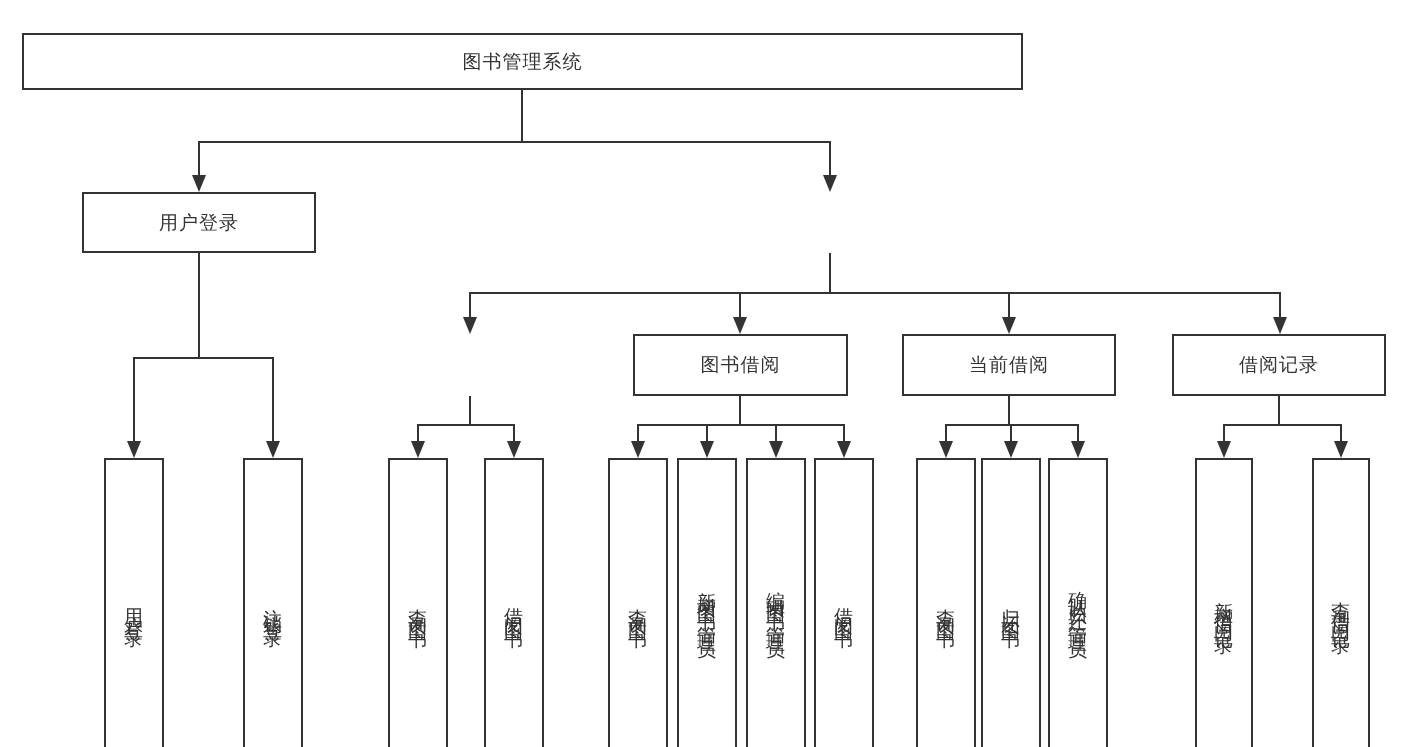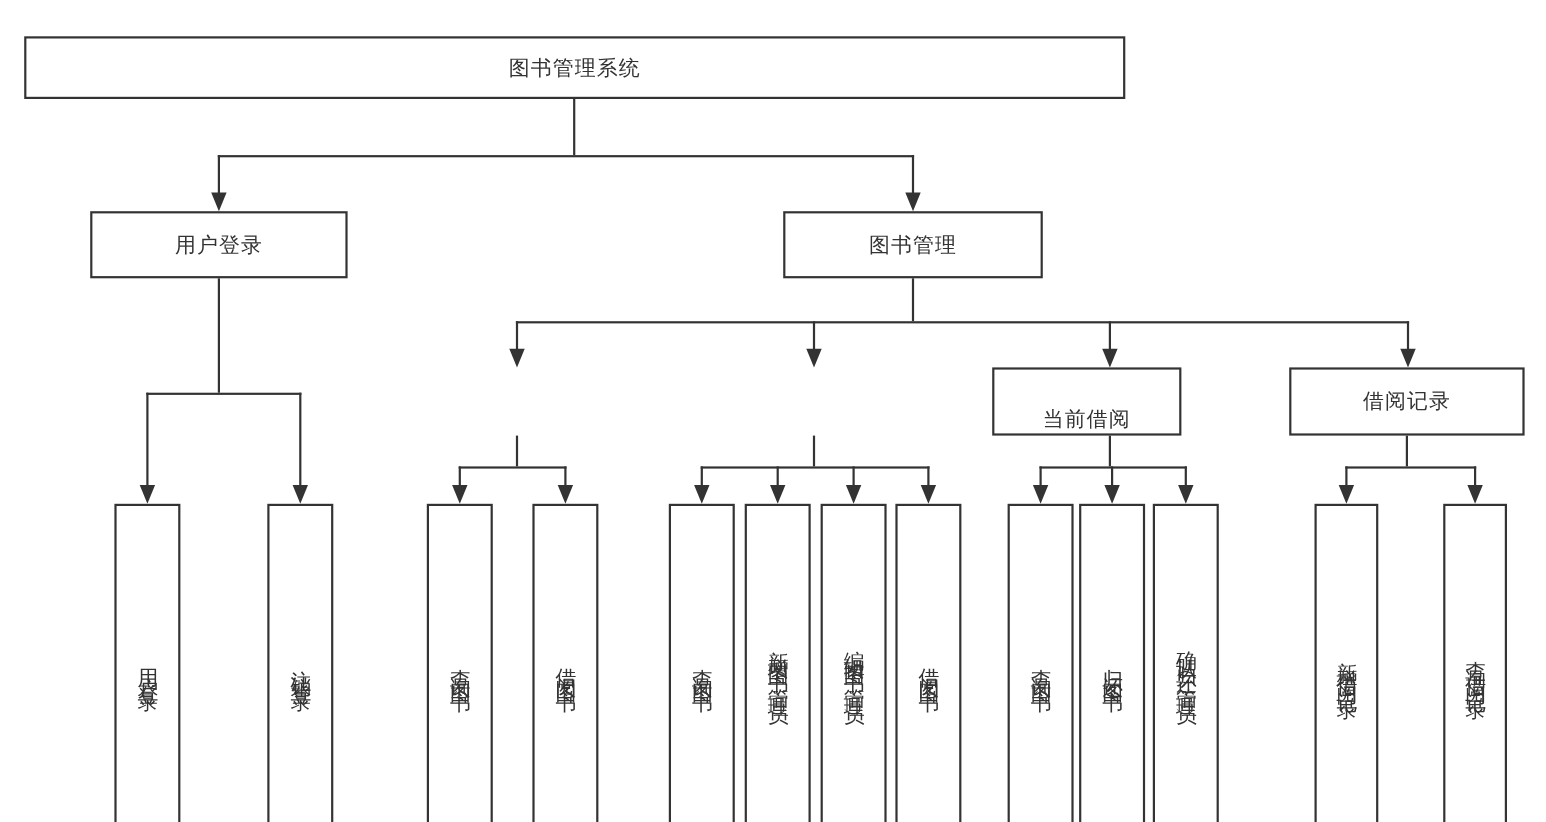--- a/index.html
+++ b/index.html
@@ -41,43 +41,43 @@
   <div class="vline" style="left:521px; top:69px; width:2px; height:51px;"></div>
   <div class="hline" style="left:198px; top:120px; width:633px; height:2px;"></div>
   <div class="vline" style="left:198px; top:120px; width:2px; height:36px;"></div>
   <div class="arrow" style="left:192px; top:154px;"></div>
   <div class="vline" style="left:829px; top:120px; width:2px; height:36px;"></div>
   <div class="arrow" style="left:823px; top:154px;"></div>
 
   <div class="box" style="left:82px; top:171px; width:234px; height:61px;">
     <span>用户登录</span>
   </div>
-  <div class="box" style="left:712px; top:171px; width:236px; height:61px;">
-    <span>图书管理</span>
-  </div>
 
   <div class="vline" style="left:198px; top:232px; width:2px; height:104px;"></div>
   <div class="hline" style="left:133px; top:336px; width:141px; height:2px;"></div>
   <div class="vline" style="left:133px; top:336px; width:2px; height:85px;"></div>
   <div class="arrow" style="left:127px; top:420px;"></div>
   <div class="vline" style="left:272px; top:336px; width:2px; height:85px;"></div>
   <div class="arrow" style="left:266px; top:420px;"></div>
 
   <div class="vline" style="left:829px; top:232px; width:2px; height:39px;"></div>
   <div class="hline" style="left:469px; top:271px; width:812px; height:2px;"></div>
   <div class="vline" style="left:469px; top:271px; width:2px; height:27px;"></div>
   <div class="arrow" style="left:463px; top:296px;"></div>
   <div class="vline" style="left:739px; top:271px; width:2px; height:27px;"></div>
   <div class="arrow" style="left:733px; top:296px;"></div>
   <div class="vline" style="left:1008px; top:271px; width:2px; height:27px;"></div>
   <div class="arrow" style="left:1002px; top:296px;"></div>
   <div class="vline" style="left:1279px; top:271px; width:2px; height:27px;"></div>
   <div class="arrow" style="left:1273px; top:296px;"></div>
 
-  <div class="box" style="left:902px; top:313px; width:172px; height:62px;align-items:flex-end;">
+  <div class="box" style="left:633px; top:313px; width:215px; height:62px;">
+    <span>图书借阅</span>
+  </div>
+  <div class="box" style="left:902px; top:313px; width:214px; height:62px;">
     <span>当前借阅</span>
   </div>
   <div class="box" style="left:1172px; top:313px; width:214px; height:62px;">
     <span>借阅记录</span>
   </div>
 
   <div class="vline" style="left:469px; top:375px; width:2px; height:28px;"></div>
   <div class="hline" style="left:417px; top:403px; width:98px; height:2px;"></div>
   <div class="vline" style="left:417px; top:403px; width:2px; height:18px;"></div>
   <div class="arrow" style="left:411px; top:420px;"></div>

